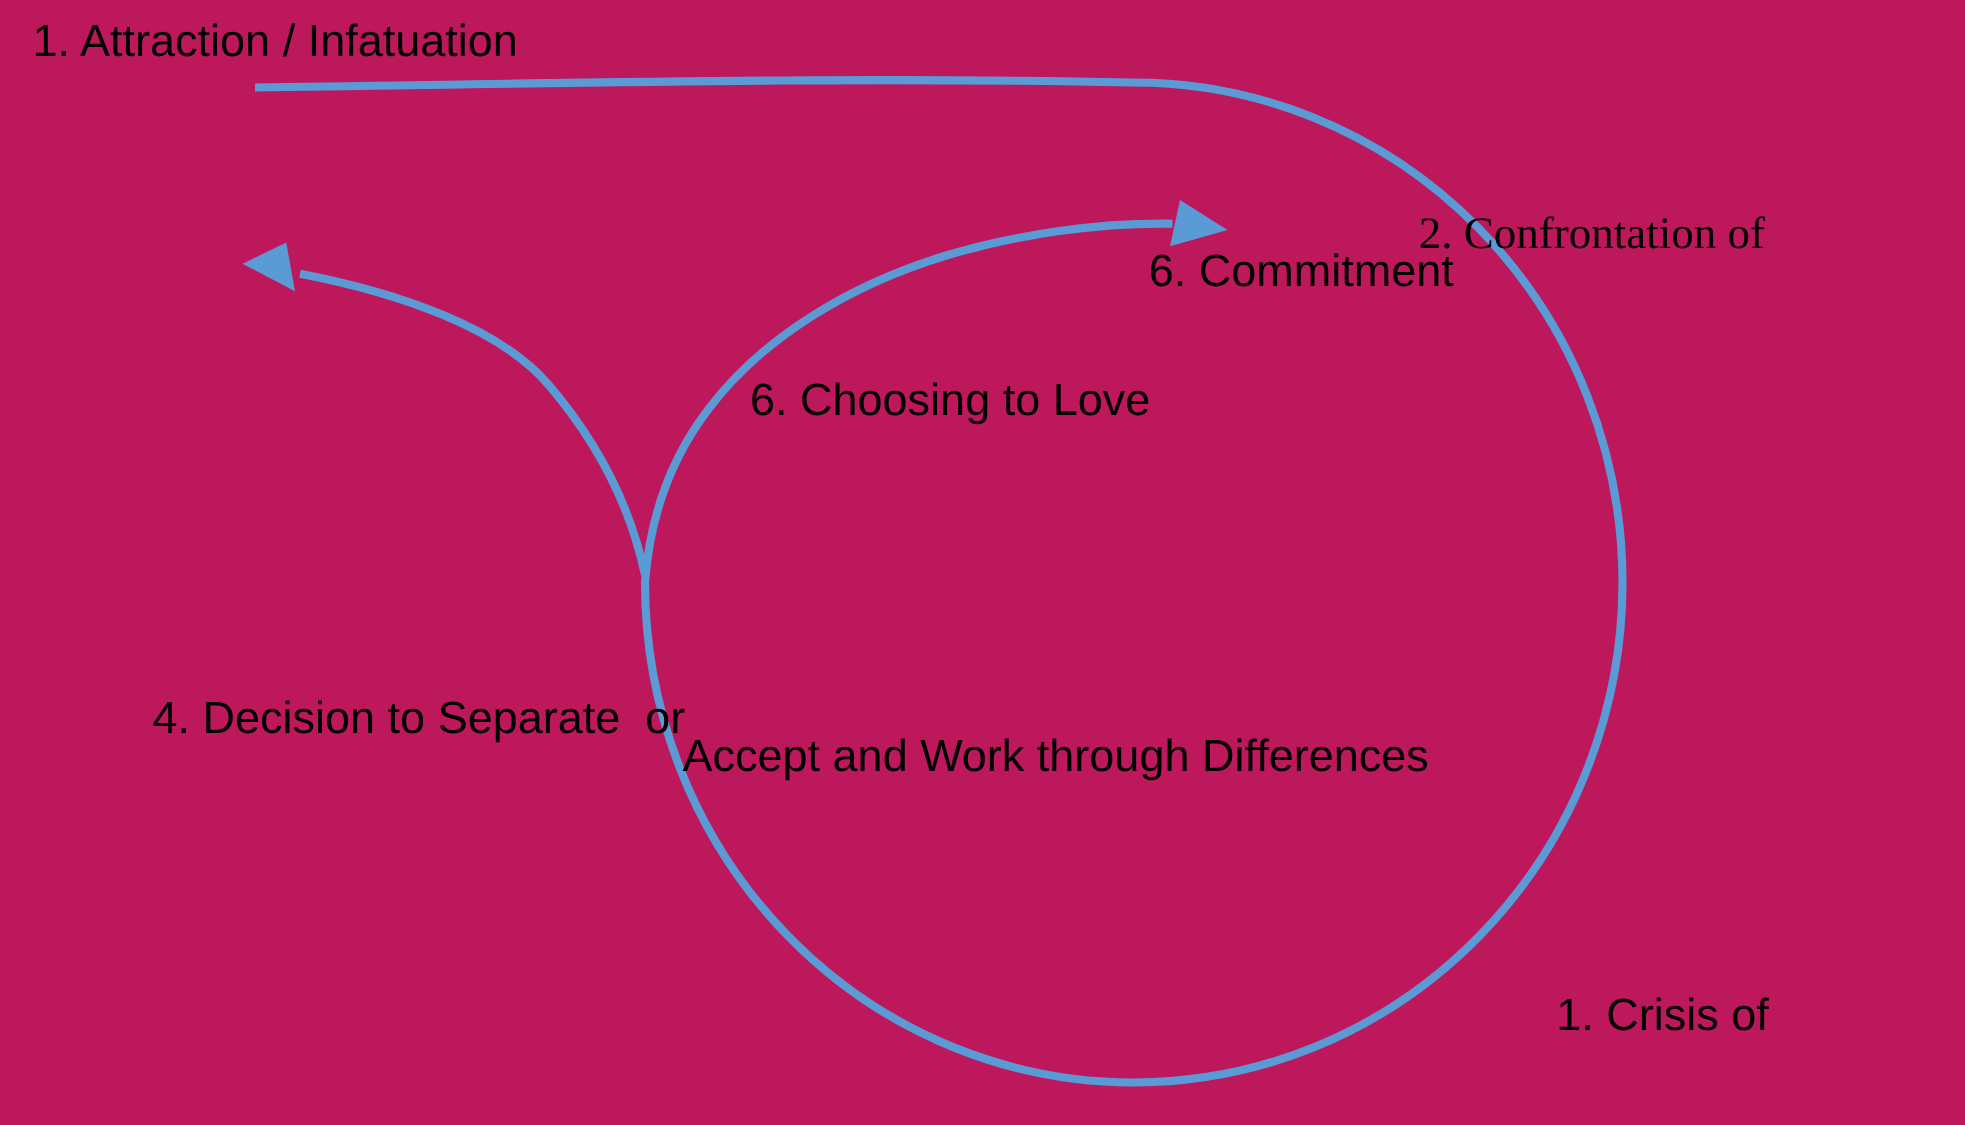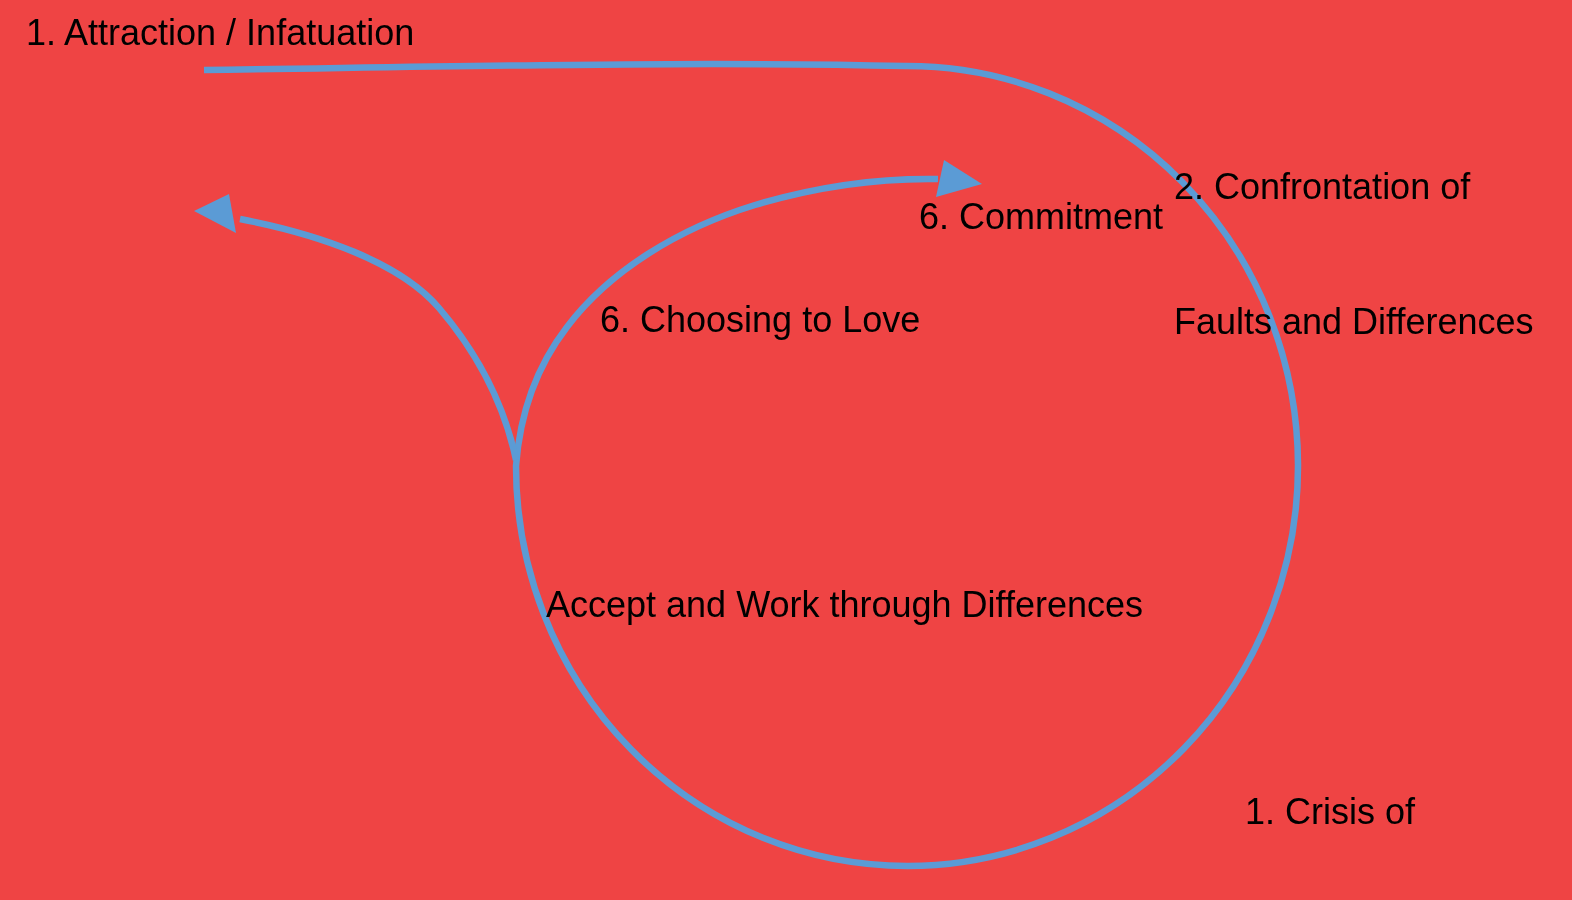--- a/index.html
+++ b/index.html
@@ -4,21 +4,21 @@
 <style>
   html, body {
     margin: 0;
     padding: 0;
     background: #ffffff;
   }
   .stage-canvas {
     position: relative;
     width: 1572px;
     height: 900px;
-    background: #ef4444;
+    background: #be185d;
     overflow: hidden;
     font-family: "Liberation Sans", sans-serif;
   }
   .curves {
     position: absolute;
     left: 0;
     top: 0;
   }
   .label {
     position: absolute;
@@ -47,29 +47,29 @@
     <path d="M 516 460 C 505 408, 480 356, 439 308
              C 400 262, 318 234, 240 219" fill="none" stroke="#5B9BD5" stroke-width="6.5" stroke-linecap="butt"></path>
 
     <polygon points="194,211 229,194 236,233" fill="#5B9BD5"></polygon>
 
     <polygon points="982,184 944,160 936,197" fill="#5B9BD5"></polygon>
   </svg>
 
   <div class="label" style="left:26px; top:10px;">1. Attraction / Infatuation</div>
 
-  <div class="label" style="left:1174px; top:74px;">
+  <div class="label" style="left:1135px; top:74px;font-family:Liberation Serif, serif;">
     <div>2. Confrontation of</div>
-    <div>Faults and Differences</div>
   </div>
 
   <div class="label" style="left:919px; top:194px;">6. Commitment</div>
 
   <div class="label" style="left:600px; top:297px;">6. Choosing to Love</div>
 
+  <div class="label" style="left:122px; top:551px;">4. Decision to Separate  or</div>
 
   <div class="label" style="left:546px; top:551px;margin-top:31px;">Accept and Work through Differences</div>
 
   <div class="label tight4" style="left:1245px; top:697px;">
     <div>1. Crisis of</div>
     
     
     
   </div>
 

